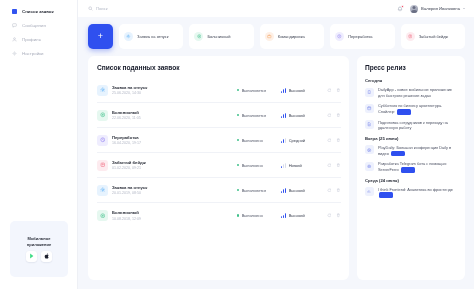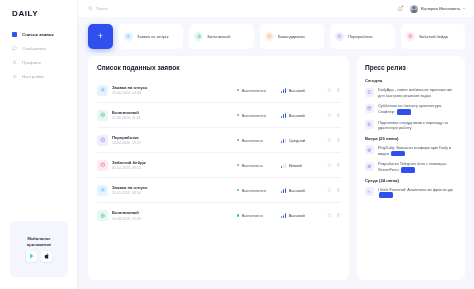--- a/index.html
+++ b/index.html
@@ -231,21 +231,20 @@
     font-size:3.6px; line-height:1.5;
     margin-left:1px;
   }
 </style>
 </head>
 <body>
 
 <div class="app">
 
   <aside class="sidebar">
-    <div class="brand">DAILY</div>
 
     <nav class="nav">
       <div class="nav-item active">
         <span class="nav-ico">
             <span class="sq-active"></span>
           </span>
         <span>Список заявок</span>
       </div>
       <div class="nav-item">
         <span class="nav-ico">

